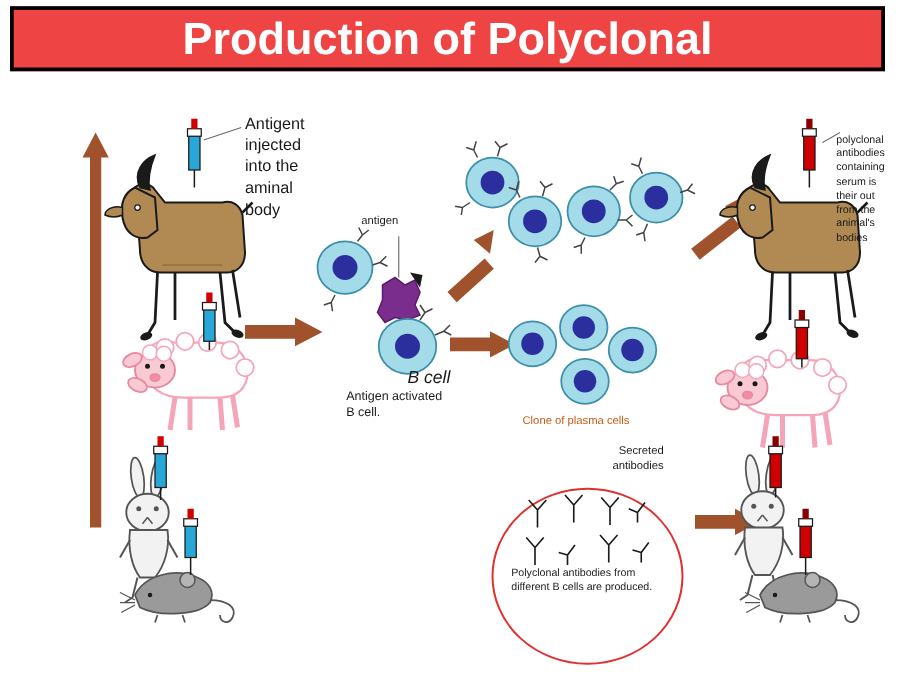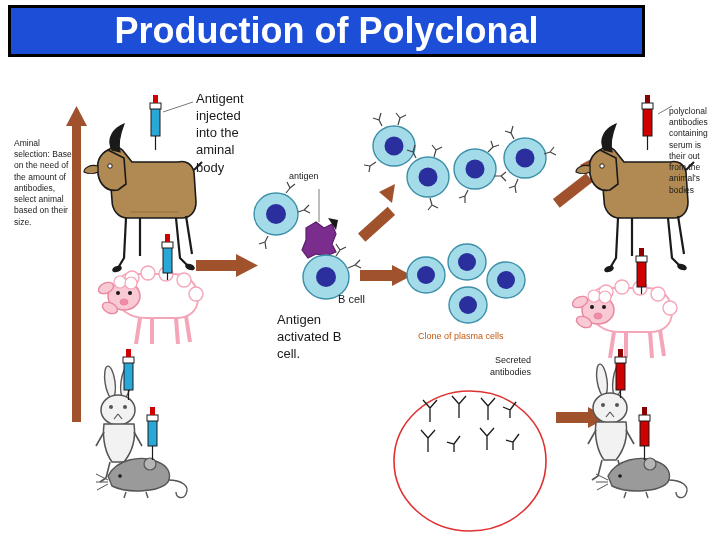--- a/index.html
+++ b/index.html
@@ -14,23 +14,23 @@
     overflow: hidden;
     font-family: "Liberation Sans", sans-serif;
     background: #ffffff;
   }
 
   
   .title-banner {
     position: absolute;
     left: 8px;
     top: 5px;
-    width: 637px;
+    width: 700px;
     height: 52px;
-    background: #1d4ed8;
+    background: #ef4444;
     border: 3px solid #000000;
     box-sizing: border-box;
     display: flex;
     align-items: center;
     justify-content: center;
   }
   .title-text {
     color: #ffffff;
     font-size: 36px;
     font-weight: bold;
@@ -74,29 +74,30 @@
     top: 28px;
     width: 66px;
     font-size: 13px;
   }
   .txt-antigen {
     left: 289px;
     top: 109px;
     font-size: 9px;
   }
   .txt-bcell {
-    left: 338px;
+    left: 326px;
     top: 230px;
-    font-size: 11px;
+    font-size: 14px;
+    font-style: italic;
   }
   .txt-activated {
     left: 277px;
     top: 249px;
     width: 86px;
-    font-size: 13px;
+    font-size: 10px;
   }
   .txt-memory {
     left: 411px;
     top: 48px;
     width: 84px;
     font-size: 9px;
     color: #c55a11;
   }
   .txt-plasma {
     left: 418px;
@@ -496,31 +497,31 @@
 
     <g>
       <rect x="640" y="358" width="9" height="26" fill="#d00000" stroke="#1a1a1a" stroke-width="1"></rect>
       <rect x="639" y="353" width="11" height="6" fill="#ffffff" stroke="#1a1a1a" stroke-width="1"></rect>
       <rect x="642" y="345" width="5" height="8" fill="#8b0000"></rect>
       <line x1="644.5" y1="384" x2="644.5" y2="398" stroke="#1a1a1a" stroke-width="1.2"></line>
     </g>
 
   </svg>
 
-  <div class="txt txt-left">Aminal selection: Base on the need of the amount of antibodies, select animal based on their size.</div>
 
   <div class="txt txt-inject">Antigent injected into the aminal body</div>
 
   <div class="txt txt-antigen">antigen</div>
 
   <div class="txt txt-bcell">B cell</div>
 
   <div class="txt txt-activated">Antigen activated B cell.</div>
 
 
   <div class="txt txt-plasma">Clone of plasma cells</div>
 
   <div class="txt txt-secreted">Secreted antibodies</div>
 
+  <div class="txt txt-polyclonal-circle">Polyclonal antibodies from different B cells are produced.</div>
 
   <div class="txt txt-right">polyclonal antibodies containing serum is their out from the animal's bodies</div>
 
 </div>
 
 </body></html>

